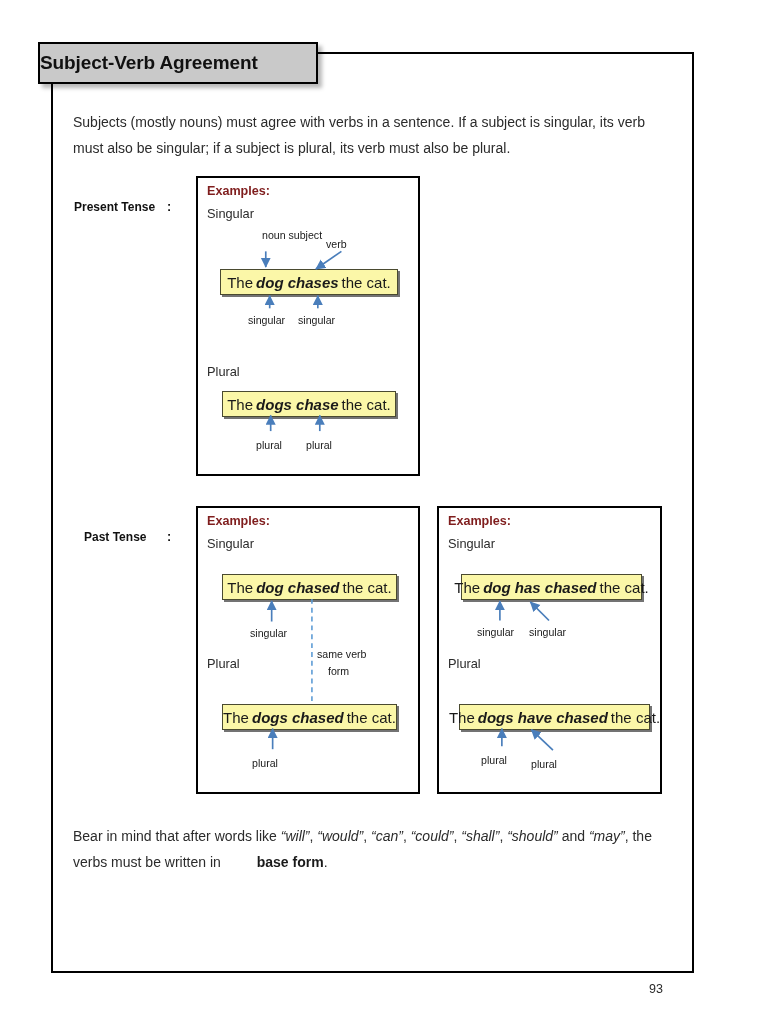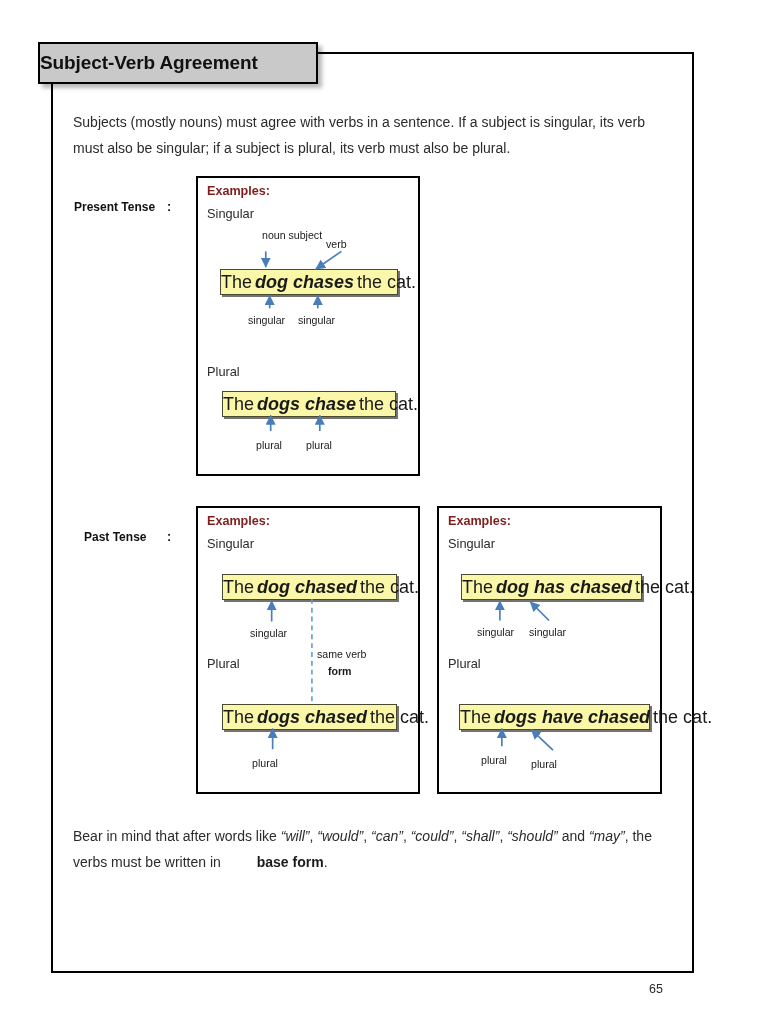--- a/index.html
+++ b/index.html
@@ -105,23 +105,23 @@
   }
 
   
   .sentence-box {
     position: absolute;
     background: #fbf7a8;
     border: 1.5px solid #4a4a30;
     box-sizing: border-box;
     display: flex;
     align-items: center;
-    justify-content: space-between;
+    justify-content: center;
     box-shadow: 2px 2px 0 rgba(0,0,0,0.55);
-    font-size: 18px;
+    font-size: 15px;
     color: #1a1a1a;
     white-space: nowrap;
   }
   .sentence-box b {
     font-weight: bold;
     font-style: italic;
     padding: 0 3px;
   }
 
   
@@ -229,21 +229,21 @@
     <span>The </span>
       <b>dog chased</b>
       <span> the cat.</span>
   </div>
 
   <div class="anno" style="left:52px; top:119px;">singular</div>
 
   <div class="form-label" style="top:148px;">Plural</div>
 
   <div class="anno" style="left:119px; top:140px;">same verb</div>
-  <div class="anno" style="left:130px; top:157px;font-weight:bold;">form</div>
+  <div class="anno" style="left:130px; top:157px;">form</div>
 
   <div class="sentence-box" style="left:24px; top:196px; width:175px; height:26px;">
     <span>The </span>
       <b>dogs chased</b>
       <span> the cat.</span>
   </div>
 
   <div class="anno" style="left:54px; top:249px;">plural</div>
 
   <svg class="arrow-layer" viewBox="0 0 224 288">
@@ -292,13 +292,13 @@
     </defs>
     <line x1="62" y1="114" x2="62" y2="94" stroke="#4a7ebb" stroke-width="1.7" marker-end="url(#ah3)"></line>
     <line x1="112" y1="114" x2="93" y2="95" stroke="#4a7ebb" stroke-width="1.7" marker-end="url(#ah3)"></line>
     <line x1="64" y1="242" x2="64" y2="224" stroke="#4a7ebb" stroke-width="1.7" marker-end="url(#ah3)"></line>
     <line x1="116" y1="246" x2="94" y2="225" stroke="#4a7ebb" stroke-width="1.7" marker-end="url(#ah3)"></line>
   </svg>
 </div>
 
 <div class="para" id="closing-para">Bear in mind that after words like <i>“will”</i>, <i>“would”</i>, <i>“can”</i>, <i>“could”</i>, <i>“shall”</i>, <i>“should”</i> and <i>“may”</i>, the verbs must be written in <b>base form</b>.</div>
 
-<div id="page-number">65</div>
+<div id="page-number">93</div>
 
 </body></html>

